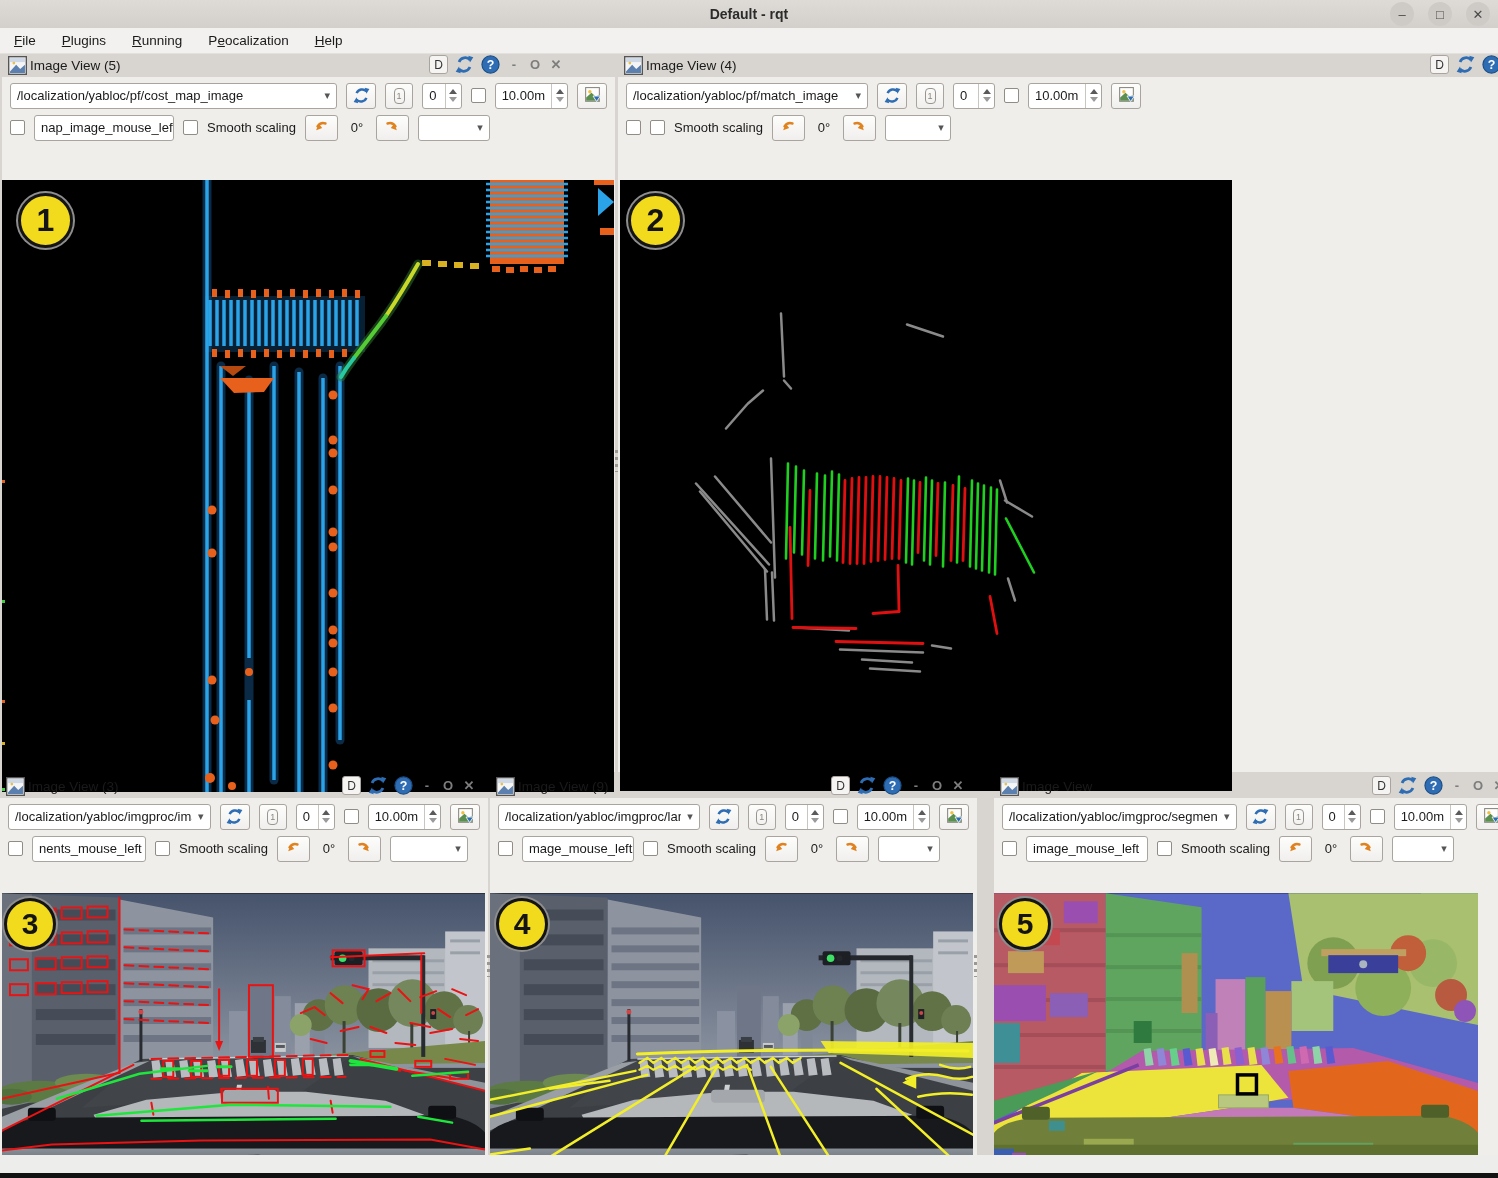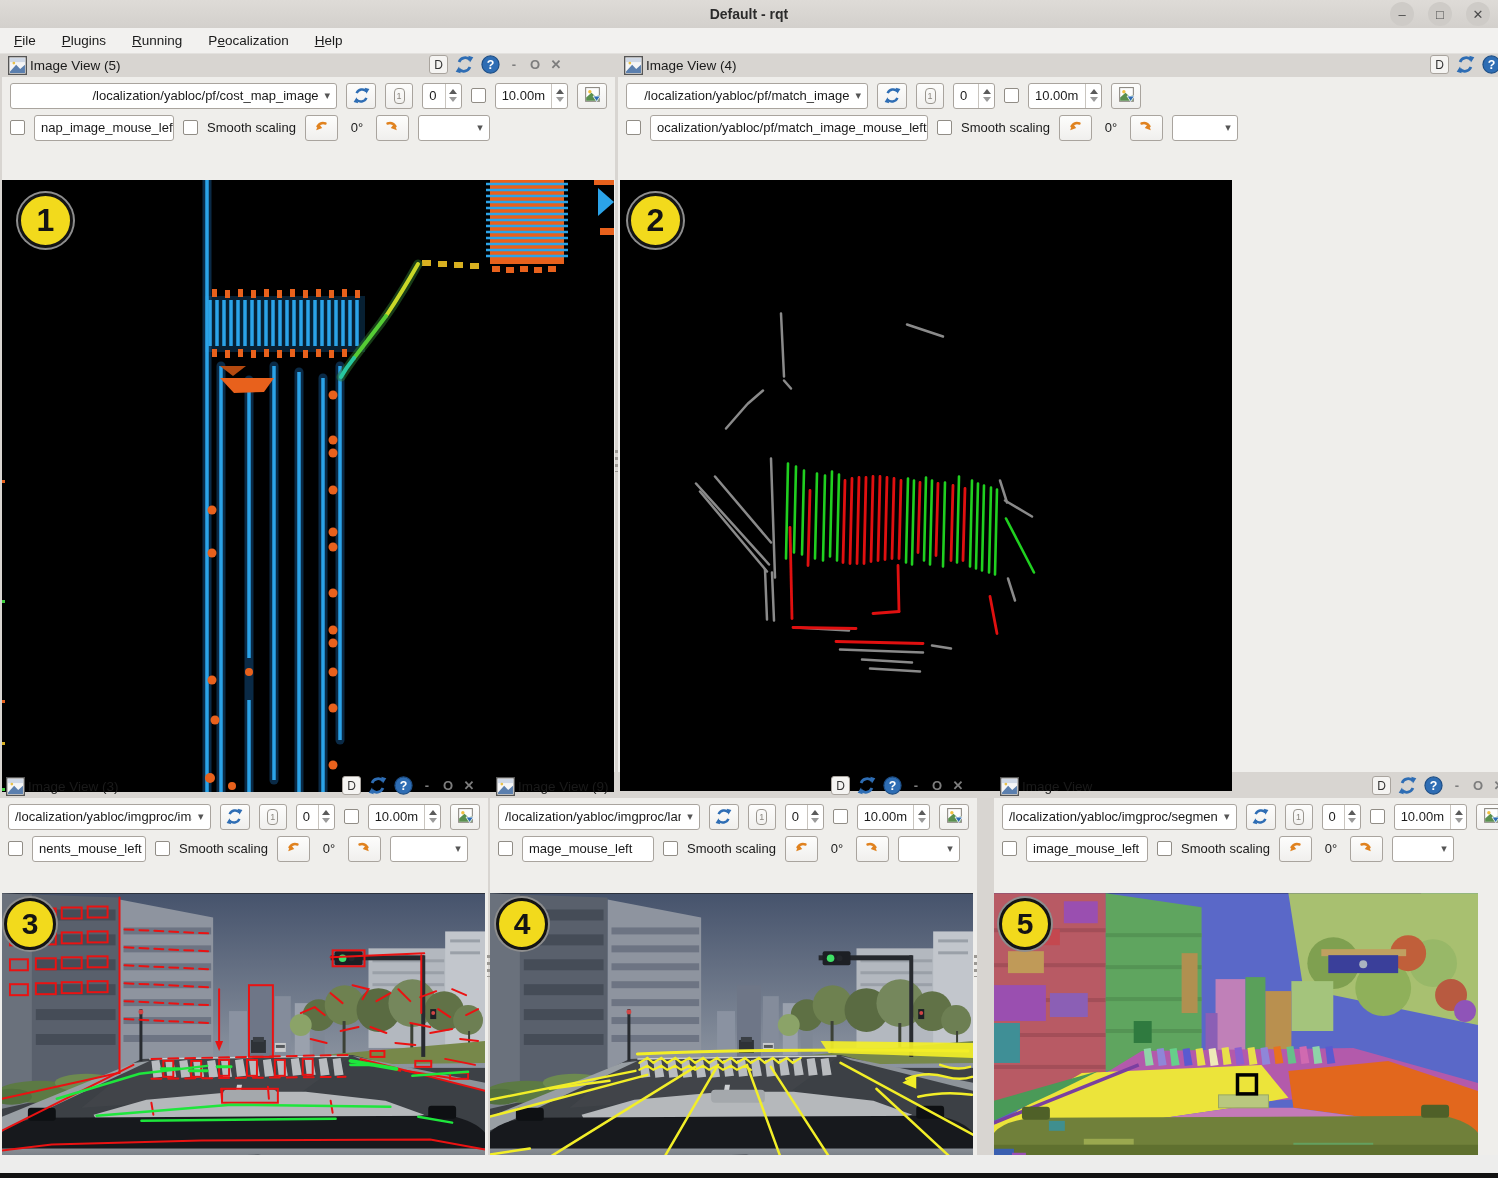--- a/index.html
+++ b/index.html
@@ -24,21 +24,21 @@
   .dock-title { font-size:13.5px; margin-left:3px; }
   .dock-controls { position:absolute; top:1px; display:flex; align-items:center; gap:7px; }
   .dbtn { width:19px; height:19px; border:1px solid #a9a49e; border-radius:3px; background:#f5f4f2;
     font-size:12px; font-family:inherit; color:#333; display:flex; align-items:center; justify-content:center; }
   .hicon { width:19px; height:19px; display:flex; align-items:center; justify-content:center; }
   .dockglyph { color:#7d7d7d; font-size:13px; font-weight:bold; width:14px; text-align:center; }
   .dock-body { position:absolute; left:0; top:23px; right:0; bottom:0; background:#efeeeb; }
 
   .row { display:flex; align-items:center; gap:9px; margin:5px 8px 0 8px; height:27px; }
   .combo { height:26px; background:#fff; border:1px solid #a9a49e; border-radius:3px;
-    display:flex; align-items:center; padding:0 6px; font-size:13px; overflow:hidden;text-align:right; }
+    display:flex; align-items:center; padding:0 6px; font-size:13px; overflow:hidden; }
   .combo .ctext { white-space:nowrap; overflow:hidden; flex:1; }
   .caret { color:#555; font-size:11px; margin-left:6px; flex:none; }
   .tbtn { height:26px; min-width:30px; background:linear-gradient(#fdfdfc,#f0efed); border:1px solid #a9a49e;
     border-radius:3px; display:flex; align-items:center; justify-content:center; }
   .onebox { border:1.5px solid #9a968f; border-radius:4px; width:11px; height:16px; font-size:9px;
     color:#8a867f; display:flex; align-items:center; justify-content:center; }
   .spin { height:26px; background:#fff; border:1px solid #a9a49e; border-radius:3px; display:flex; align-items:stretch; font-size:13px; }
   .spin .val { padding:0 6px; display:flex; align-items:center; flex:1; }
   .spin .arrows { width:16px; border-left:1px solid #c9c5bf; display:flex; flex-direction:column; align-items:center; justify-content:center; gap:3px; }
   .tri-up { width:0; height:0; border-left:4px solid transparent; border-right:4px solid transparent; border-bottom:5px solid #5a5a5a; }
@@ -506,23 +506,20 @@
           </span>
         </div>
       <button class="tbtn">
           <svg viewBox="0 0 18 18" width="19" height="19">
             <use href="#icon-save"></use>
           </svg>
         </button>
     </div>
     <div class="row">
       <span class="cb"></span>
-      <div class="field" style="width:278px">
-          <span>ocalization/yabloc/pf/match_image_mouse_left</span>
-        </div>
       <span class="cb"></span>
       <span class="lbl">Smooth scaling</span>
       <button class="tbtn" style="min-width:33px">
           <svg viewBox="0 0 18 18" width="18" height="18">
             <use href="#icon-rot-ccw"></use>
           </svg>
         </button>
       <span class="lbl deg">0°</span>
       <button class="tbtn" style="min-width:33px">
           <svg viewBox="0 0 18 18" width="18" height="18">
@@ -833,21 +830,21 @@
           </span>
         </div>
       <button class="tbtn">
           <svg viewBox="0 0 18 18" width="19" height="19">
             <use href="#icon-save"></use>
           </svg>
         </button>
     </div>
     <div class="row">
       <span class="cb"></span>
-      <div class="field" style="width:132px">
+      <div class="field" style="width:112px">
           <span>mage_mouse_left</span>
         </div>
       <span class="cb"></span>
       <span class="lbl">Smooth scaling</span>
       <button class="tbtn" style="min-width:33px">
           <svg viewBox="0 0 18 18" width="18" height="18">
             <use href="#icon-rot-ccw"></use>
           </svg>
         </button>
       <span class="lbl deg">0°</span>

